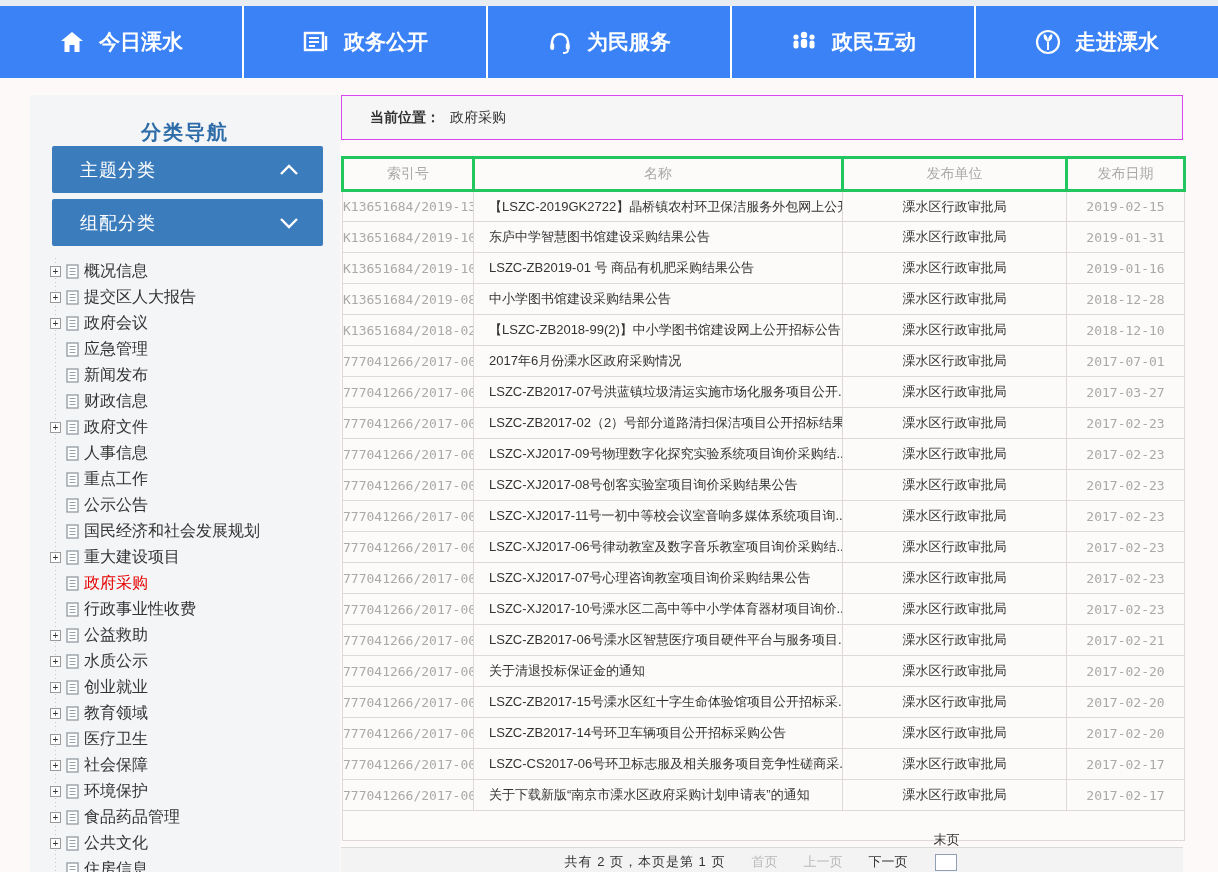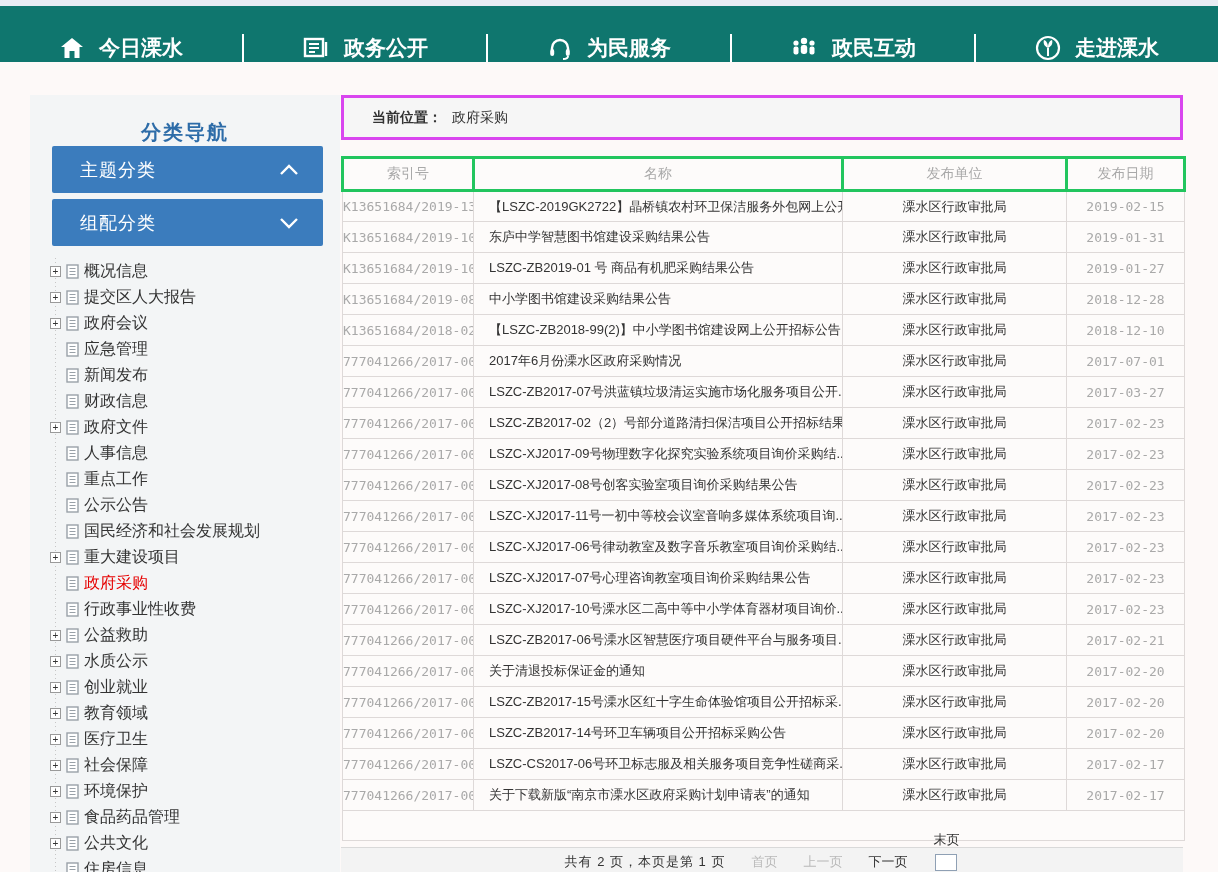--- a/index.html
+++ b/index.html
@@ -1,21 +1,21 @@
 <!DOCTYPE html>
 <html><head>
 <meta charset="utf-8">
 <style>
   * { margin:0; padding:0; box-sizing:border-box; }
   html,body { width:1218px; height:872px; overflow:hidden; }
   body { font-family:"Liberation Sans","DejaVu Sans",sans-serif; background:#fdf9f8; position:relative; }
 
   
   .topstrip { height:6px; background:#e8ecf3; }
-  .navbar { height:56px; background:#0f766e; display:flex;align-items:flex-end; }
+  .navbar { height:72px; background:#3b82f6; display:flex; }
   .nav-item { flex:1 1 0; display:flex; align-items:center; justify-content:center; gap:14px;
               color:#fff; font-size:21px; font-weight:600; border-right:2px solid #fff; cursor:pointer; }
   .nav-item:last-child { border-right:none; }
   .nav-item svg { display:block; }
 
   
   .sidebar { position:absolute; left:30px; top:95px; width:310px; height:777px; background:#f3f5f6; overflow:hidden; }
   .side-title { text-align:center; color:#2d6ca8; font-size:20px; font-weight:bold; margin-top:24px; letter-spacing:2px; }
   .side-btn { margin:0 17px 6px 22px; height:47px; background:#3b7cbd; color:#fff; font-size:18px;
               display:flex; align-items:center; justify-content:space-between; padding:0 24px 0 28px;
@@ -26,21 +26,21 @@
   .tree li { display:flex; align-items:center; gap:5px; height:26px; font-size:16px; color:#333; cursor:pointer; white-space:nowrap; }
   .tree .plus { width:11px; height:11px; border:1px solid #9a9a9a; background:#fff; color:#333;
                 font-size:10px; line-height:9px; text-align:center; flex:0 0 11px; visibility:hidden; }
   .tree .plus::before { content:"+"; }
   .tree li.expandable .plus { visibility:visible; }
   .tree .doc { flex:0 0 13px; }
   .tree li.active .label { color:#e60000; }
 
   
   .content { position:absolute; left:341px; top:95px; width:842px; }
-  .breadcrumb { height:45px; background:#f6f6f6; border:3px solid #d946ef; display:flex; align-items:center;
+  .breadcrumb { height:45px; background:#f6f6f6; border:1px solid #d946ef; display:flex; align-items:center;
                 padding-left:28px; font-size:14px; color:#333; }
   .breadcrumb .bc-label { font-weight:bold; }
   .breadcrumb .bc-current { margin-left:10px; }
 
   table.list { width:842px; margin-top:16px; border-collapse:collapse; table-layout:fixed; }
   table.list th { height:33px; font-weight:normal; color:#a9a9a9; font-size:14px;
                   border:3px solid #22c55e; background:#fdfbfa; }
   table.list td { height:31px; border:1px solid #ded9d8; font-size:13px; background:#fdfbfa; overflow:hidden; white-space:nowrap; }
   col.c-index { width:131px; } col.c-title { width:369px; } col.c-pub { width:224px; } col.c-date { width:118px; }
   td.cell-index { color:#a9a9a9; text-align:center; font-family:"DejaVu Sans Mono","Liberation Mono",monospace; font-size:12.5px; }
@@ -428,21 +428,21 @@
           <td class="cell-index">K13651684/2019-10641</td>
           <td class="cell-title">东庐中学智慧图书馆建设采购结果公告</td>
           <td class="cell-pub">溧水区行政审批局</td>
           <td class="cell-date">2019-01-31</td>
         </tr>
 
         <tr>
           <td class="cell-index">K13651684/2019-10663</td>
           <td class="cell-title">LSZC-ZB2019-01 号 商品有机肥采购结果公告</td>
           <td class="cell-pub">溧水区行政审批局</td>
-          <td class="cell-date">2019-01-27</td>
+          <td class="cell-date">2019-01-16</td>
         </tr>
 
         <tr>
           <td class="cell-index">K13651684/2019-08384</td>
           <td class="cell-title">中小学图书馆建设采购结果公告</td>
           <td class="cell-pub">溧水区行政审批局</td>
           <td class="cell-date">2018-12-28</td>
         </tr>
 
         <tr>

